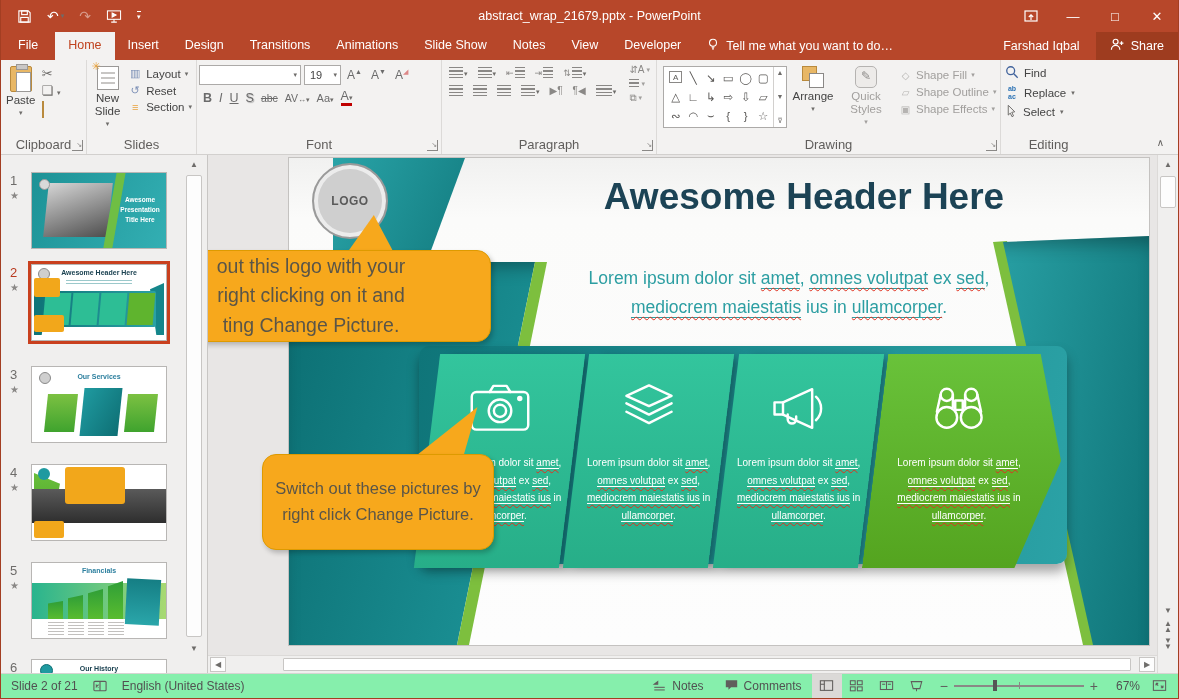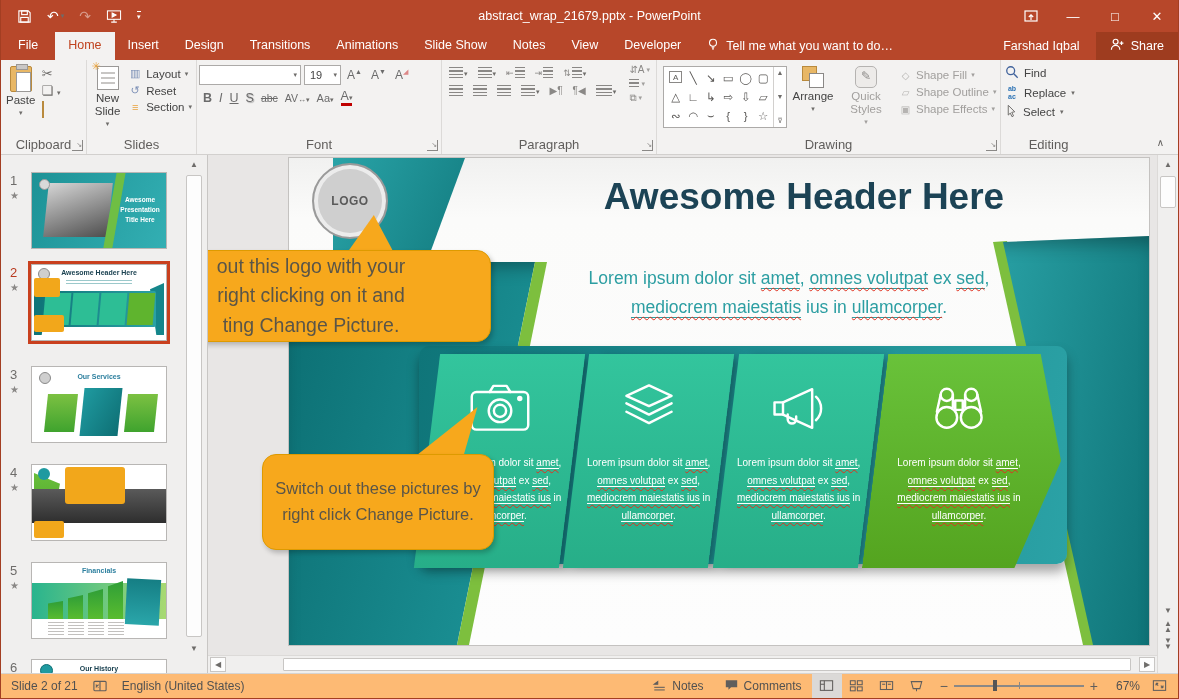--- a/index.html
+++ b/index.html
@@ -120,21 +120,21 @@
   .harrow{position:absolute;top:1px;width:16px;height:15px;background:#FDFDFD;border:1px solid #C8C6C4;color:#6E6C6A;font-size:8px;text-align:center;line-height:14px;cursor:pointer;}
   .hthumb{position:absolute;left:75px;right:26px;top:2px;height:13px;background:#fff;border:1px solid #C8C6C4;border-radius:1px;cursor:grab;}
 
   .vscrollcol{width:21px;background:#F0EFEE;border-left:1px solid #DCDAD8;position:relative;flex:0 0 auto;font-size:8px;color:#6E6C6A;}
   .vbtn{position:absolute;left:2px;width:16px;height:15px;text-align:center;line-height:15px;cursor:pointer;}
   .vthumb{position:absolute;left:2px;top:21px;width:16px;height:32px;background:#FDFDFD;border:1px solid #C8C6C4;border-radius:2px;cursor:grab;}
   .dbl{line-height:4px;padding-top:3px;}
   .dbl div{height:6px;}
 
   
-  .statusbar{height:25px;background:#fdba74;border-top:1px solid #D6D4D2;display:flex;align-items:center;font-size:12px;color:#515151;}
+  .statusbar{height:25px;background:#86efac;border-top:1px solid #D6D4D2;display:flex;align-items:center;font-size:12px;color:#515151;}
   .sb-left{display:flex;align-items:center;gap:14px;padding-left:10px;}
   .sb-right{margin-left:auto;display:flex;align-items:center;height:100%;}
   .sbtn{display:flex;align-items:center;gap:5px;padding:0 10px;height:100%;cursor:pointer;}
   .viewbtn{width:30px;height:100%;display:flex;align-items:center;justify-content:center;cursor:pointer;}
   .viewbtn.on{background:#DBD9D7;}
   .zoomctl{display:flex;align-items:center;gap:6px;padding:0 8px;height:100%;}
   .ztrack{width:130px;height:1.5px;background:#8A8886;position:relative;}
   .ztick{position:absolute;left:50%;top:-3px;width:1px;height:7px;background:#8A8886;}
   .zthumb{position:absolute;left:30%;top:-5px;width:4px;height:11px;background:#555;cursor:grab;}
   .zlabel{width:34px;text-align:right;}

